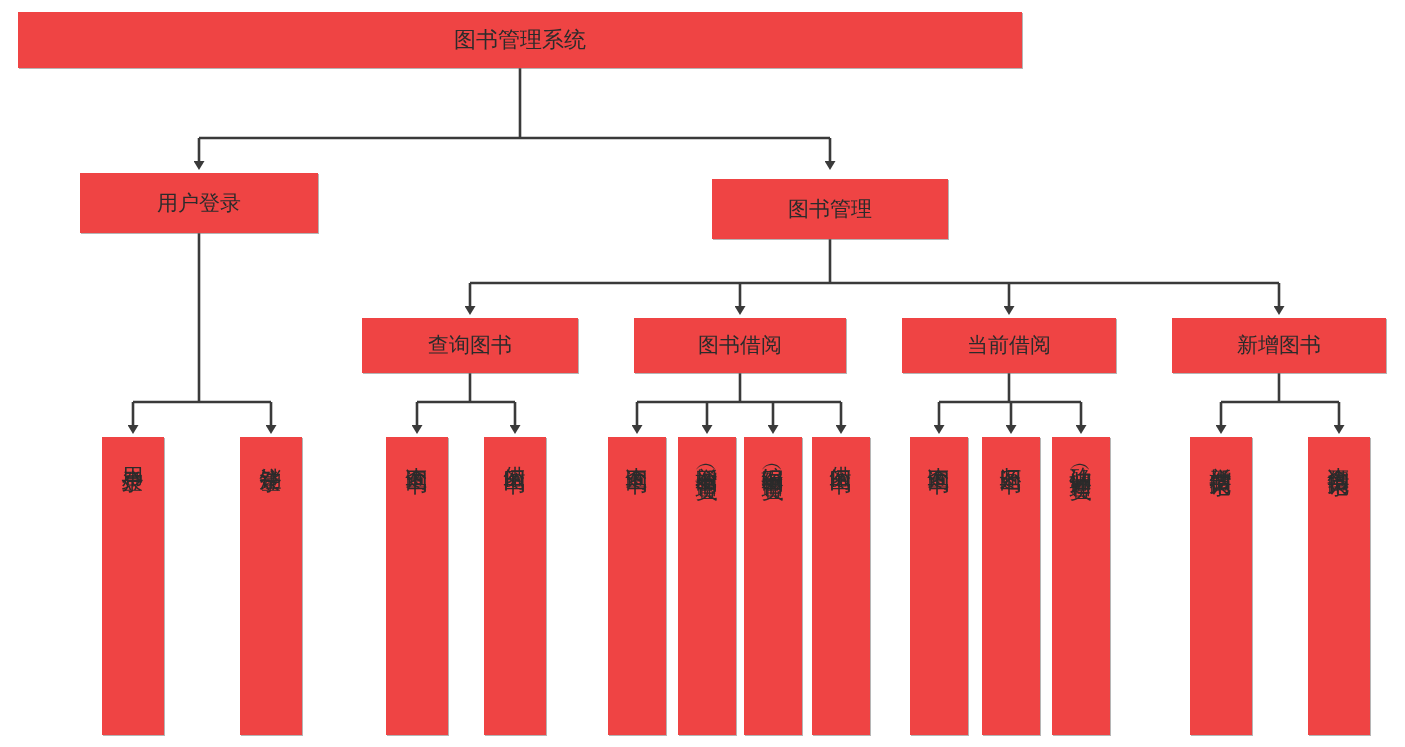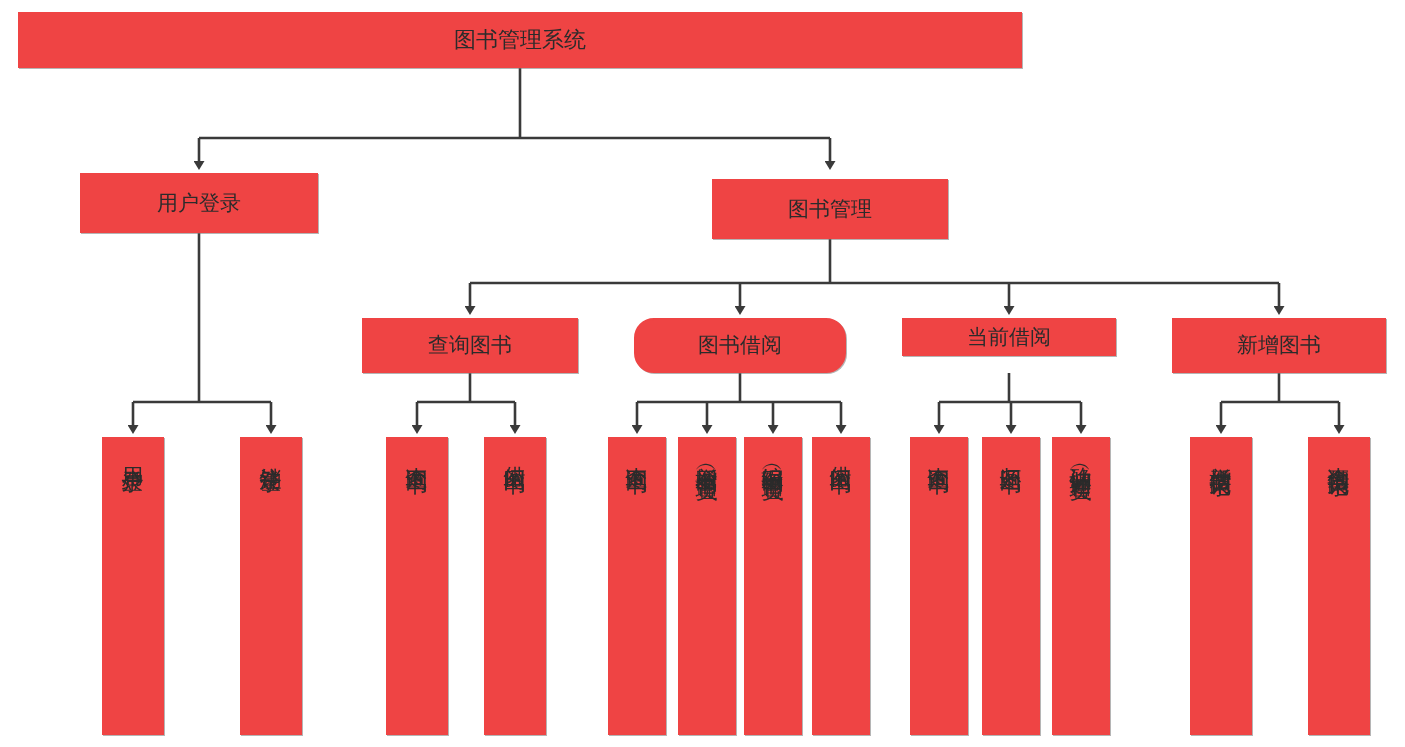--- a/index.html
+++ b/index.html
@@ -124,24 +124,24 @@
       </div>
       <div class="node horiz" style="left: 80px; top: 173px; width: 238px; height: 60px;">
         <span class="node-label">用户登录</span>
       </div>
       <div class="node horiz" style="left: 712px; top: 179px; width: 236px; height: 60px;">
         <span class="node-label">图书管理</span>
       </div>
       <div class="node horiz" style="left: 362px; top: 318px; width: 216px; height: 55px;">
         <span class="node-label">查询图书</span>
       </div>
-      <div class="node horiz" style="left: 634px; top: 318px; width: 212px; height: 55px; border-radius: 20px;">
+      <div class="node horiz" style="left: 634px; top: 318px; width: 212px; height: 55px;">
         <span class="node-label">图书借阅</span>
       </div>
-      <div class="node horiz" style="left: 902px; top: 318px; width: 214px; height: 38px;">
+      <div class="node horiz" style="left: 902px; top: 318px; width: 214px; height: 55px;">
         <span class="node-label">当前借阅</span>
       </div>
       <div class="node horiz" style="left: 1172px; top: 318px; width: 214px; height: 55px;">
         <span class="node-label">新增图书</span>
       </div>
       <div class="node vert" style="left: 102px; top: 437px; width: 62px; height: 298px;">
         <span class="node-label">用户登录</span>
       </div>
       <div class="node vert" style="left: 240px; top: 437px; width: 62px; height: 298px;">
         <span class="node-label">注销登录</span>

